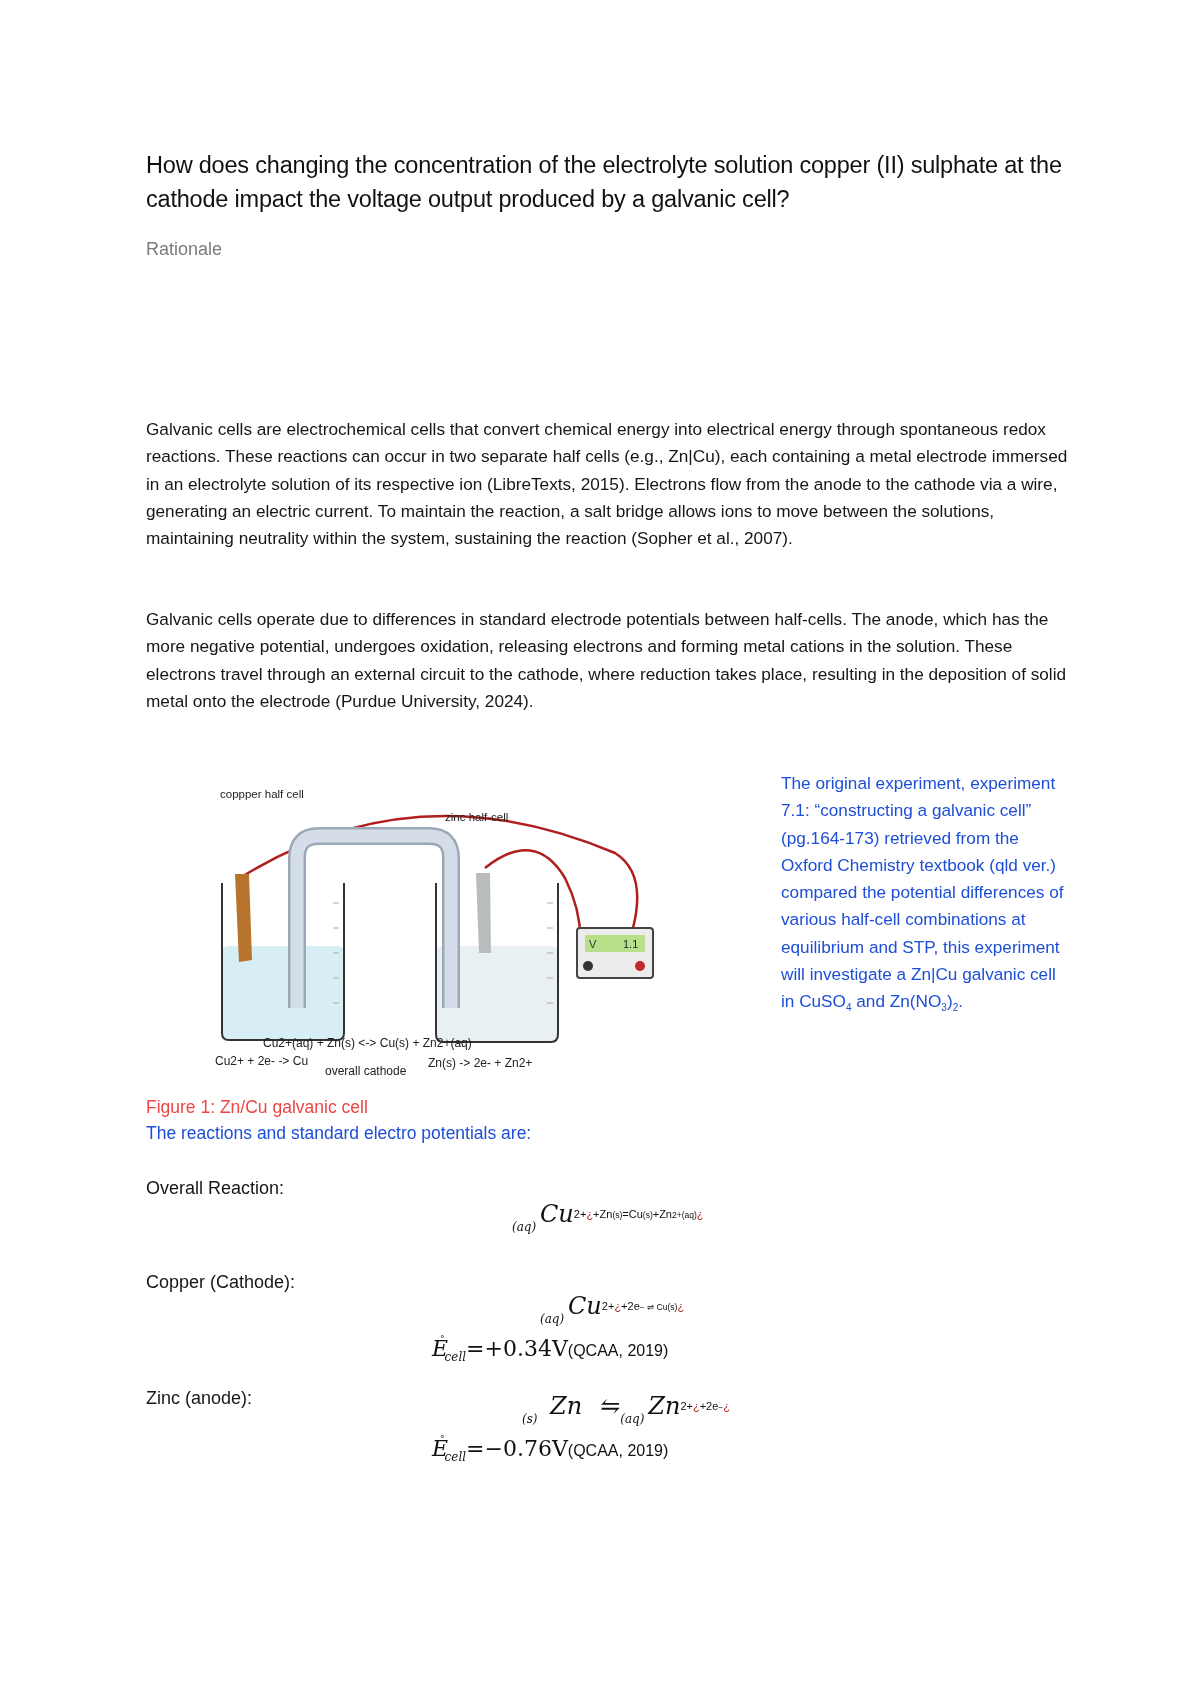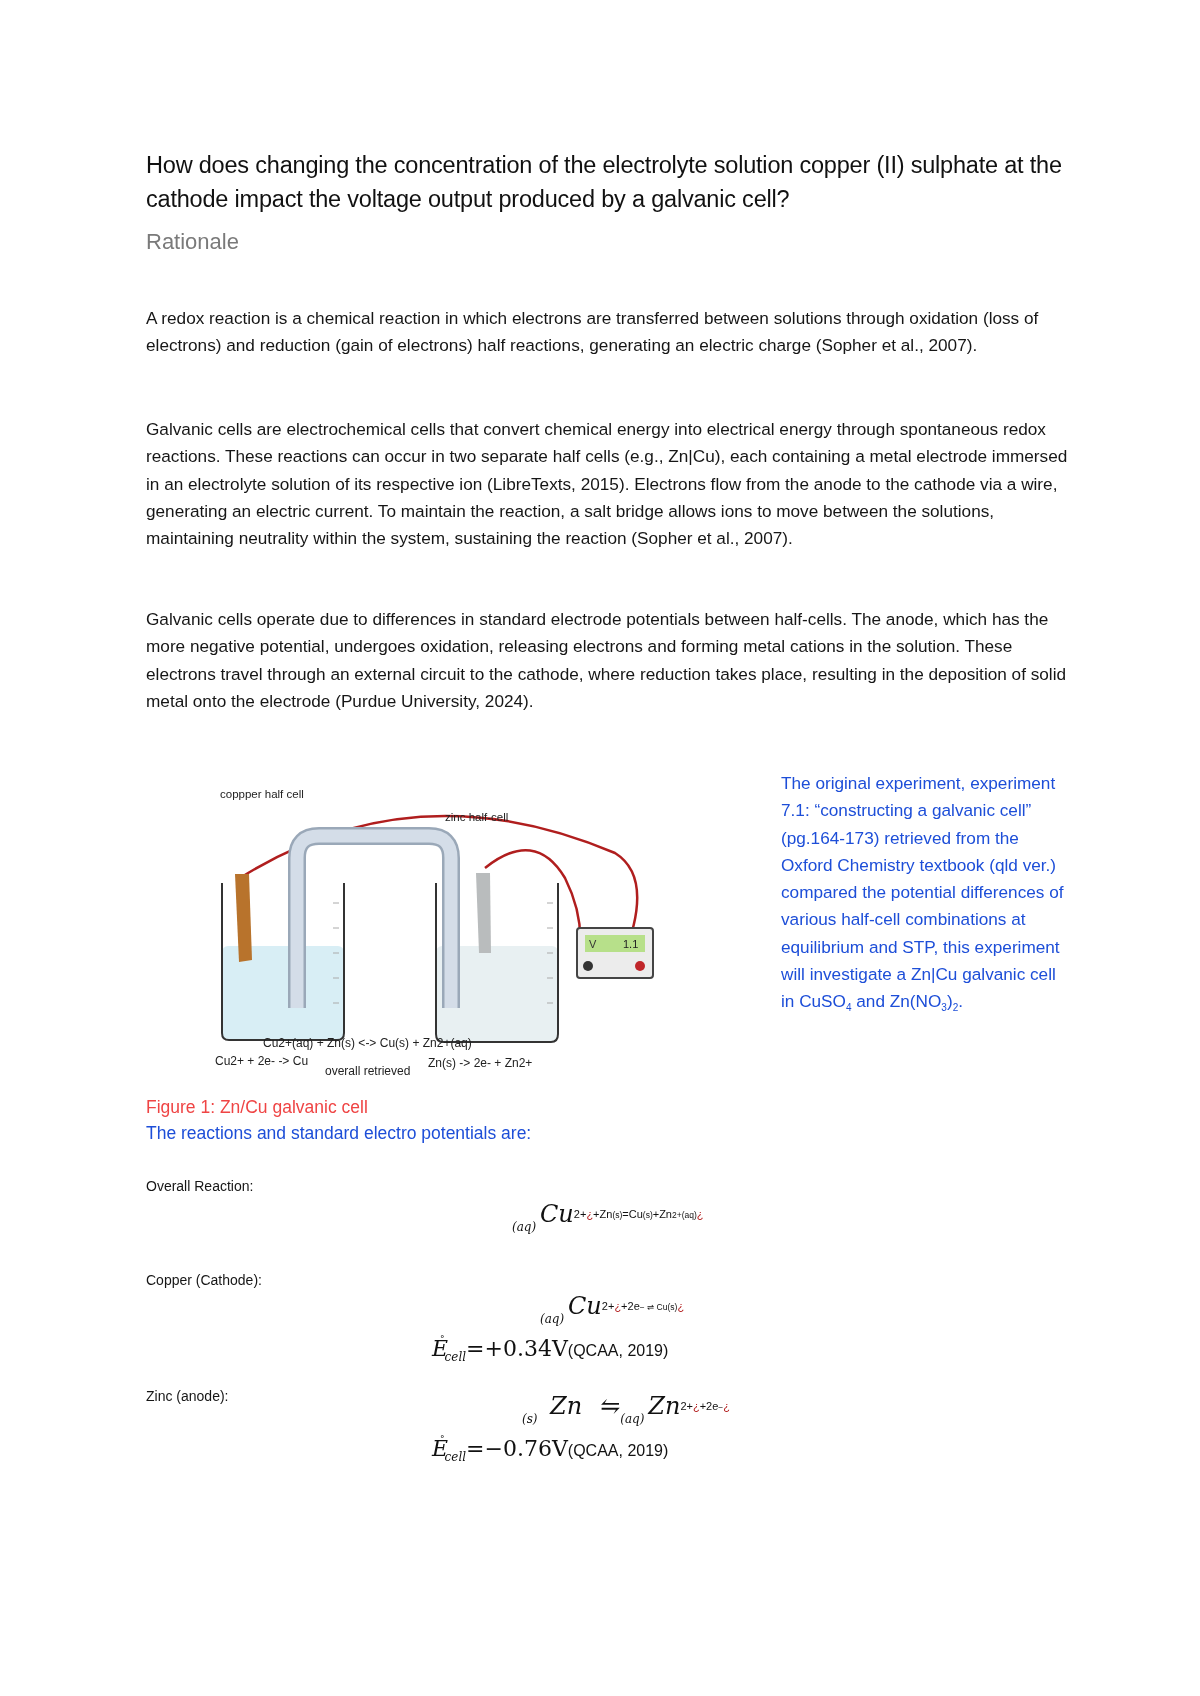--- a/index.html
+++ b/index.html
@@ -1,30 +1,30 @@
 <!DOCTYPE html>
 <html><head>
 <meta charset="utf-8">
 <style>
   html, body { margin: 0; padding: 0; background: #ffffff; }
   body { width: 1200px; height: 1696px; position: relative; overflow: hidden;
          font-family: "Liberation Sans", sans-serif; color: #111; }
   .page { position: absolute; left: 0; top: 0; width: 1100px; height: 1696px; background: #fff; }
   .abs { position: absolute; }
   .title { left: 146px; top: 148px; width: 920px; font-size: 23.5px; line-height: 34px; color: #111; letter-spacing: -0.2px; }
-  .heading { left: 146px; top: 229px; font-size: 22px; color: #7a7a7a; }
+  .heading { left: 146px; top: 239px; font-size: 18px; color: #7a7a7a; }
   .para { left: 146px; width: 925px; font-size: 17.2px; line-height: 27.3px; color: #161616; }
   .p1 { top: 305px; }
   .p2 { top: 416px; }
   .p3 { top: 606px; }
   .figure { left: 215px; top: 778px; width: 490px; height: 305px; }
   .side { left: 781px; top: 770px; width: 290px; font-size: 17.2px; line-height: 27.3px; color: #1d4ed8; }
   .caption { left: 146px; top: 1097px; font-size: 17.5px; color: #ef4444; }
   .intro { left: 146px; top: 1123px; font-size: 17.5px; color: #1d4ed8; }
-  .label { left: 146px; font-size: 14px; color: #161616; }
+  .label { left: 146px; font-size: 18px; color: #161616; }
   .lbl-overall { top: 1178px; }
   .lbl-copper { top: 1272px; text-align: right; }
   .lbl-zinc { top: 1372px; margin-top: 16px; }
   .eq { font-family: "DejaVu Serif", serif; font-style: italic; color: #111; white-space: nowrap; }
   .eq sup, .eq sub { font-size: 11px; }
   .eq .tiny { font-size: 8.5px; font-style: normal; font-family: "Liberation Sans", sans-serif; }
   .red { color: #b31d1d; }
   .eq .big { font-size: 24px; margin-left: 28px; }
   .eq .ref { font-family: "Liberation Sans", sans-serif; font-style: normal; font-size: 16px; }
   .eq1 { left: 512px; top: 1200px; }
@@ -38,21 +38,20 @@
 </style>
 </head>
 <body>
 
 <div class="page">
 
   <div class="abs title">How does changing the concentration of the electrolyte solution copper (II) sulphate at the cathode impact the voltage output produced by a galvanic cell?</div>
 
   <div class="abs heading">Rationale</div>
 
-  <div class="abs para p1">A redox reaction is a chemical reaction in which electrons are transferred between solutions through oxidation (loss of electrons) and reduction (gain of electrons) half reactions, generating an electric charge (Sopher et al., 2007).</div>
   <div class="abs para p2">Galvanic cells are electrochemical cells that convert chemical energy into electrical energy through spontaneous redox reactions. These reactions can occur in two separate half cells (e.g., Zn|Cu), each containing a metal electrode immersed in an electrolyte solution of its respective ion (LibreTexts, 2015). Electrons flow from the anode to the cathode via a wire, generating an electric current. To maintain the reaction, a salt bridge allows ions to move between the solutions, maintaining neutrality within the system, sustaining the reaction (Sopher et al., 2007).</div>
   <div class="abs para p3">Galvanic cells operate due to differences in standard electrode potentials between half-cells. The anode, which has the more negative potential, undergoes oxidation, releasing electrons and forming metal cations in the solution. These electrons travel through an external circuit to the cathode, where reduction takes place, resulting in the deposition of solid metal onto the electrode (Purdue University, 2024).</div>
 
   <div class="abs figure">
     <svg width="490" height="305" viewBox="0 0 490 305">
 
       <path d="M 25 100 Q 200 -10 400 75 Q 440 100 408 180" fill="none" stroke="#b01e1e" stroke-width="2.5"></path>
       <path d="M 270 90 Q 320 50 350 100 Q 370 140 364 180" fill="none" stroke="#b01e1e" stroke-width="2.5"></path>
 
       <path d="M 0 135 L 8 135 L 8 290 L 130 290" fill="none" stroke="none"></path>
@@ -88,21 +87,21 @@
       <text x="408" y="170" font-family="Liberation Sans, sans-serif" font-size="11" fill="#222">1.1</text>
       <circle cx="373" cy="188" r="5" fill="#333"></circle>
       <circle cx="425" cy="188" r="5" fill="#c0262a"></circle>
 
       <text x="5" y="20" font-family="Liberation Sans, sans-serif" font-size="11.5" fill="#222">coppper half cell</text>
       <text x="230" y="43" font-family="Liberation Sans, sans-serif" font-size="11.5" fill="#222">zinc half-cell</text>
       <text x="0" y="287" font-family="Liberation Sans, sans-serif" font-size="12" fill="#222">Cu2+ + 2e- -&gt; Cu</text>
       <text x="213" y="289" font-family="Liberation Sans, sans-serif" font-size="12" fill="#222">Zn(s) -&gt; 2e- + Zn2+</text>
     </svg>
     <div class="abs" style="left:48px; top:258px; font-size:12px; color:#222;">Cu2+(aq) + Zn(s) &lt;-&gt; Cu(s) + Zn2+(aq)</div>
-    <div class="abs" style="left:110px; top:286px; font-size:12px; color:#222;">overall retrieved</div>
+    <div class="abs" style="left:110px; top:286px; font-size:12px; color:#222;">overall cathode</div>
   </div>
 
   <div class="abs side">
     <span>The original experiment, experiment 7.1: “constructing a galvanic cell” (pg.164-173) retrieved from the Oxford Chemistry textbook (qld ver.) compared the potential differences of various half-cell combinations at equilibrium and STP, this experiment will investigate a Zn|Cu galvanic cell in CuSO</span><sub style="font-size:10px">4</sub><span> and Zn(NO</span><sub style="font-size:10px">3</sub><span>)</span><sub style="font-size:10px">2</sub><span>.</span>
   </div>
 
   <div class="abs caption">Figure 1:  Zn/Cu galvanic cell</div>
   <div class="abs intro">The reactions and standard electro potentials are:</div>
 
   <div class="abs label lbl-overall">Overall Reaction:</div>

